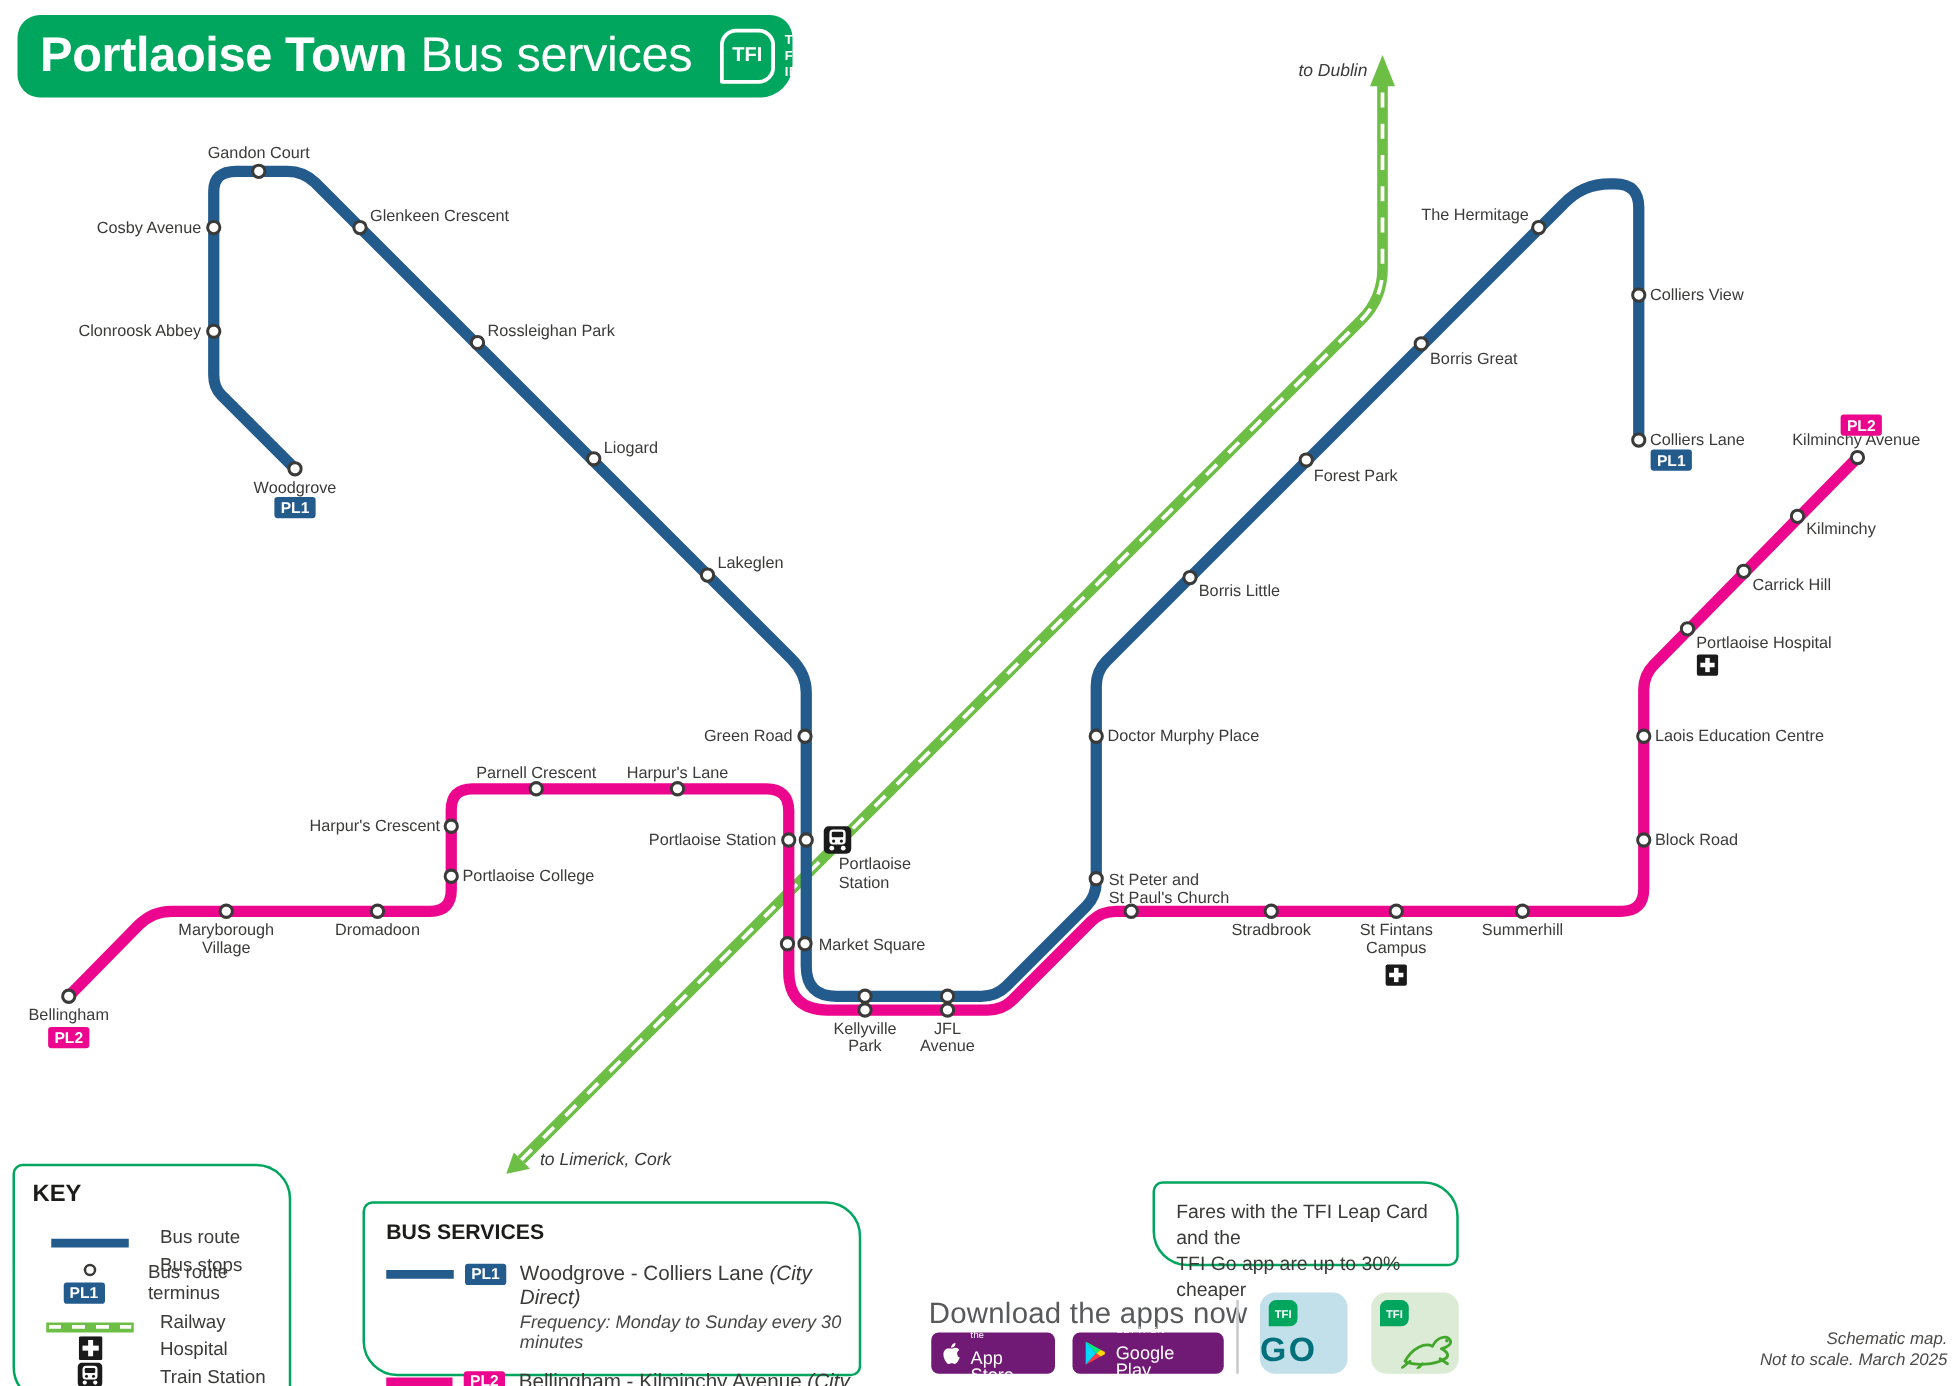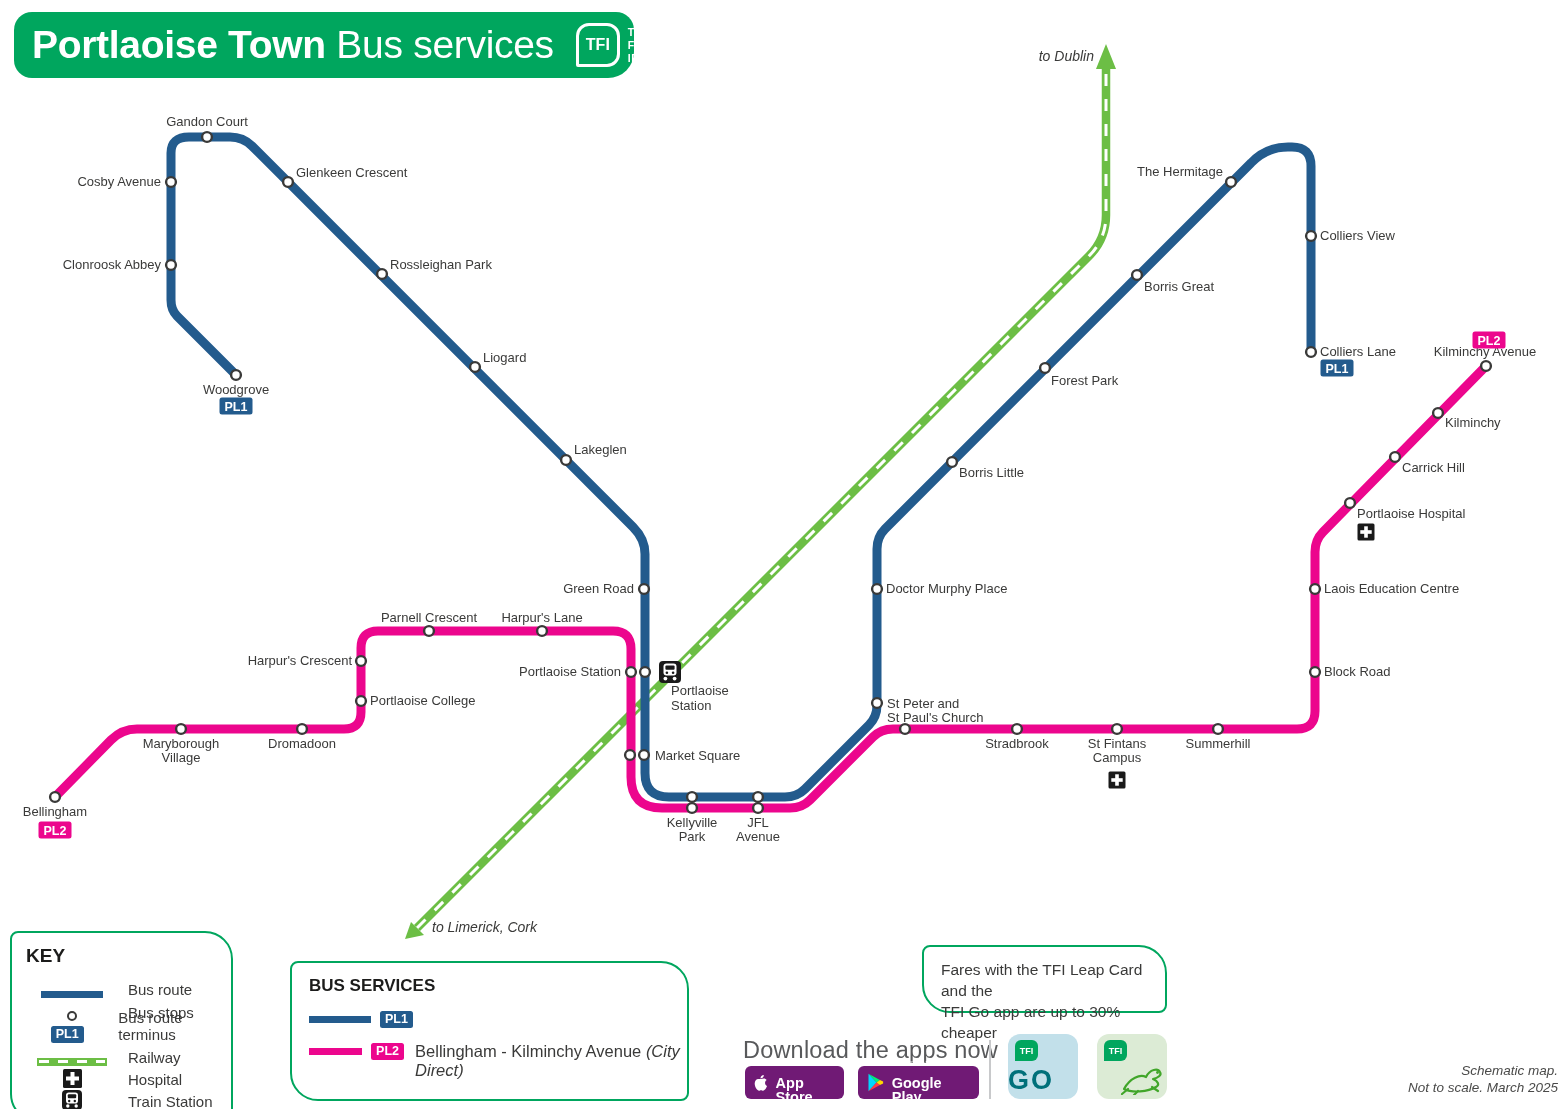--- a/index.html
+++ b/index.html
@@ -50,21 +50,21 @@
 
   .fares-panel{left:922px;top:945px;width:245px;height:68px;padding:12px 0 0 17px}
   .fares-text{font-size:15.5px;line-height:21px;color:var(--ink)}
 
   
   .apps-heading{position:absolute;left:743px;top:1037px;font-size:23.5px;color:#58595B;letter-spacing:.2px}
   .store-badge{position:absolute;top:1066px;height:33px;background:#701a75;border-radius:6px;color:#fff;
     display:flex;align-items:center;padding:0 9px}
   .store-badge .txt{margin-left:7px;line-height:1}
   .store-badge .t{font-size:7.5px;display:block;letter-spacing:.2px}
-  .store-badge .b{font-size:14.5px;font-weight:bold;display:block;margin-top:8px}
+  .store-badge .b{font-size:14.5px;font-weight:normal;display:block;margin-top:8px}
   #appstore{left:745px;width:99px}
   #gplay{left:858px;width:121px}
   .apps-divider{position:absolute;left:989px;top:1040px;width:2px;height:59px;background:#C8C9CB}
   .app-icon{position:absolute;top:1034px;width:70px;height:65px;border-radius:12px}
   #go-icon{left:1008px;background:#C2E0EA}
   #leap-icon{left:1097px;background:#DCEBD5}
   .mini-bubble{position:absolute;left:7px;top:6px;width:23px;height:21px;background:var(--green);
     border-radius:6px 6px 6px 0;color:#fff;font-size:9px;font-weight:bold;display:flex;align-items:center;justify-content:center}
   .go-text{position:absolute;left:0;right:0;bottom:3px;font-size:27px;font-weight:bold;
     color:#00707A;letter-spacing:2px}
@@ -259,20 +259,24 @@
       </span>
       <span class="key-label">Train Station</span>
     </div>
   </div>
 
   <div class="panel svc-panel">
     <div class="svc-title">BUS SERVICES</div>
     <div class="svc-row">
       <span class="sw-line"></span>
       <span class="badge badge--pl1">PL1</span>
+      <span class="svc-text">
+        <div class="svc-name"><span>Woodgrove - Colliers Lane</span> <i>(City Direct)</i></div>
+        <div class="svc-freq">Frequency: Monday to Sunday every 30 minutes</div>
+      </span>
     </div>
     <div class="svc-row">
       <span class="sw-line" style="background:var(--pink)"></span>
       <span class="badge badge--pl2">PL2</span>
       <span class="svc-text">
         <div class="svc-name"><span>Bellingham - Kilminchy Avenue</span> <i>(City Direct)</i></div>
 
       </span>
     </div>
   </div>

